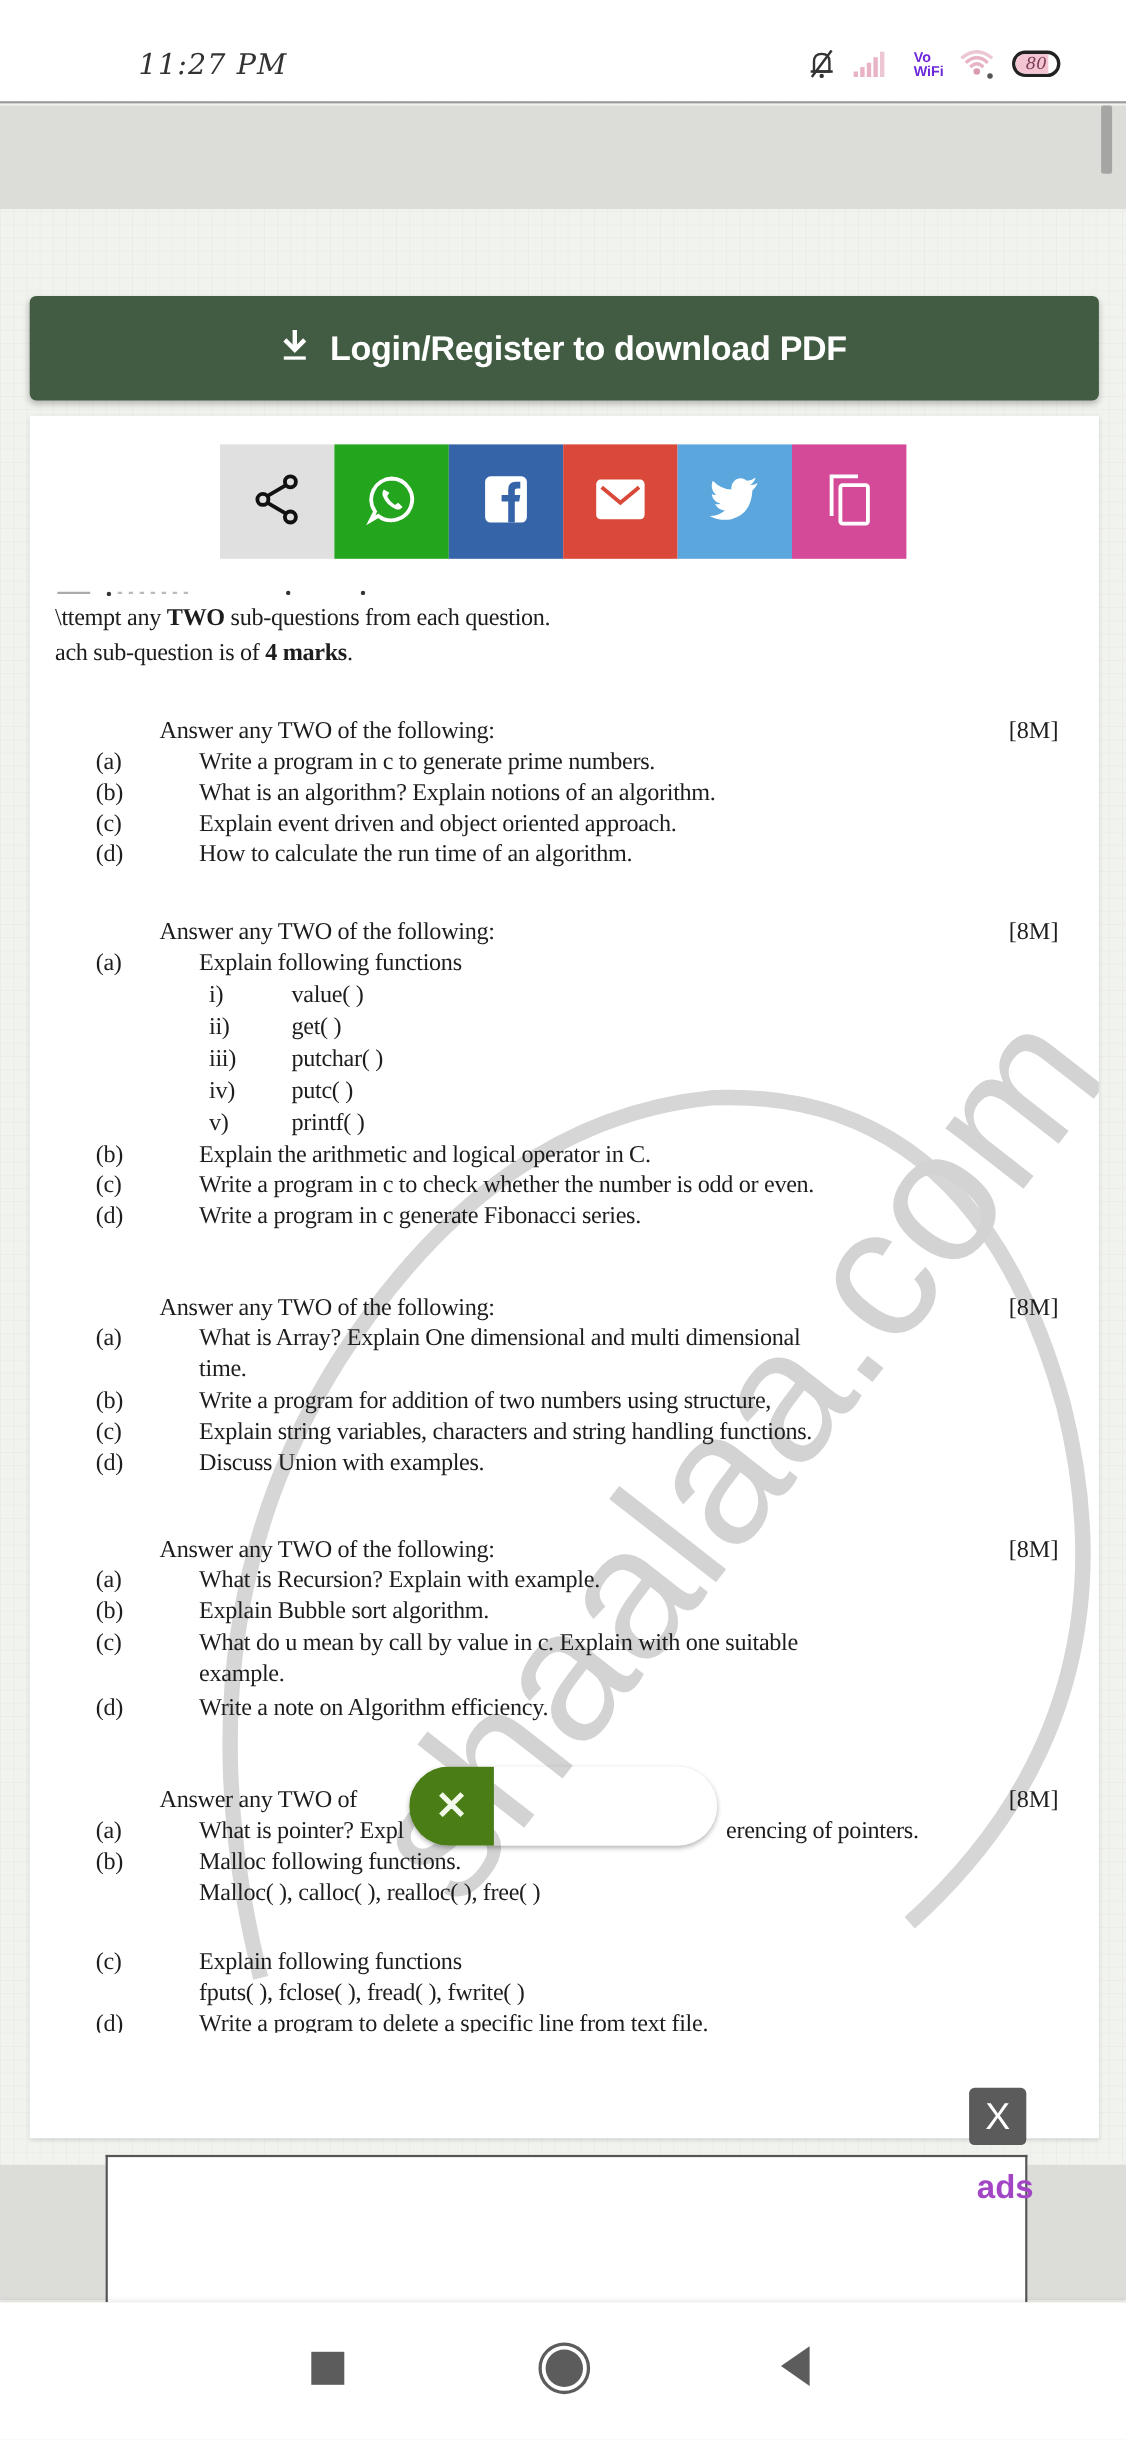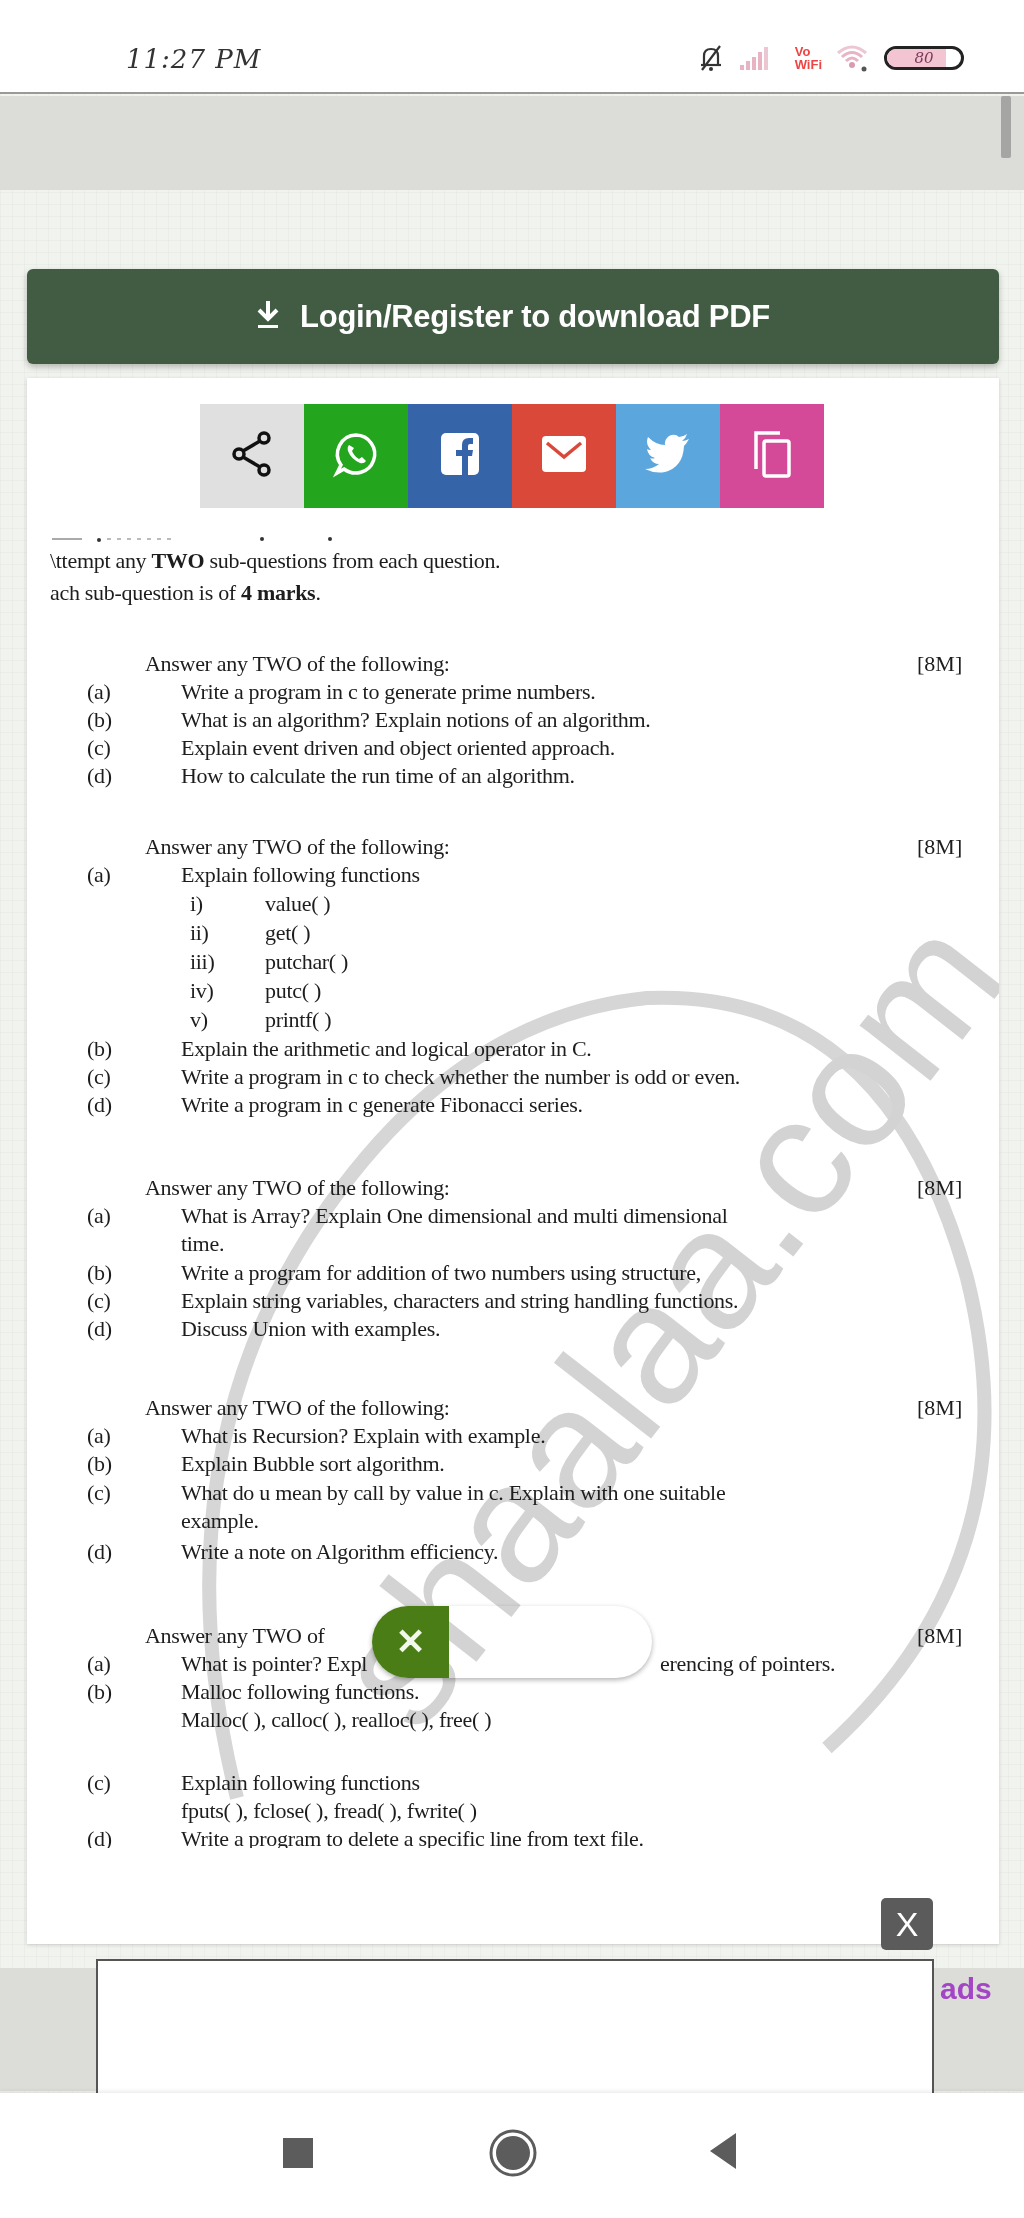--- a/index.html
+++ b/index.html
@@ -25,24 +25,24 @@
       font-family: "DejaVu Serif", serif; font-style: italic;
       font-size: 26px; color: #333;
       letter-spacing: 1px;
     }
     .status-icons {
       position: absolute; right: 0; top: 40px; height: 36px;
       display: flex; align-items: center; gap: 14px; padding-right: 60px;
     }
     .status-icons svg { display: block; }
     .vowifi {
-      font-size: 13px; line-height: 13px; font-weight: bold; color: #ef4444; text-align: left; margin-left: 12px;
+      font-size: 13px; line-height: 13px; font-weight: bold; color: #6d28d9; text-align: left; margin-left: 12px;
     }
     .battery {
-      width: 80px; height: 24px; border: 3px solid #222; border-radius: 12px;
+      width: 44px; height: 24px; border: 3px solid #222; border-radius: 12px;
       position: relative; background: #fff; overflow: hidden;
     }
     .battery-fill {
       position: absolute; left: 0; top: 0; bottom: 0; width: 80%;
       background: #f3c4d2;
     }
     .battery-text {
       position: relative; z-index: 1; display: block; text-align: center;
       font-family: "DejaVu Serif", serif; font-style: italic;
       font-size: 15px; line-height: 18px; color: #7a3b55;
@@ -148,21 +148,21 @@
     .ad-band {
       position: absolute; left: 0; top: 1968px; width: 1024px; height: 123px;
       background: #dcddd9;
     }
     .ad-frame {
       position: absolute; left: 96px; top: 1959px; width: 838px; height: 134px;
       background: #ffffff;
       border: 2px solid #555; border-bottom: none;
     }
     .ads-label {
-      position: absolute; left: 940px; top: 1972px;
+      position: absolute; left: 888px; top: 1972px;
       font-size: 30px; font-weight: bold; color: #a346c6;
     }
 
     
     .nav-bar {
       position: absolute; left: 0; top: 2093px; width: 1024px; height: 125px;
       background: #ffffff;
       box-shadow: 0 -2px 4px rgba(0,0,0,0.08);
     }
     .nav-btn { position: absolute; cursor: pointer; }

